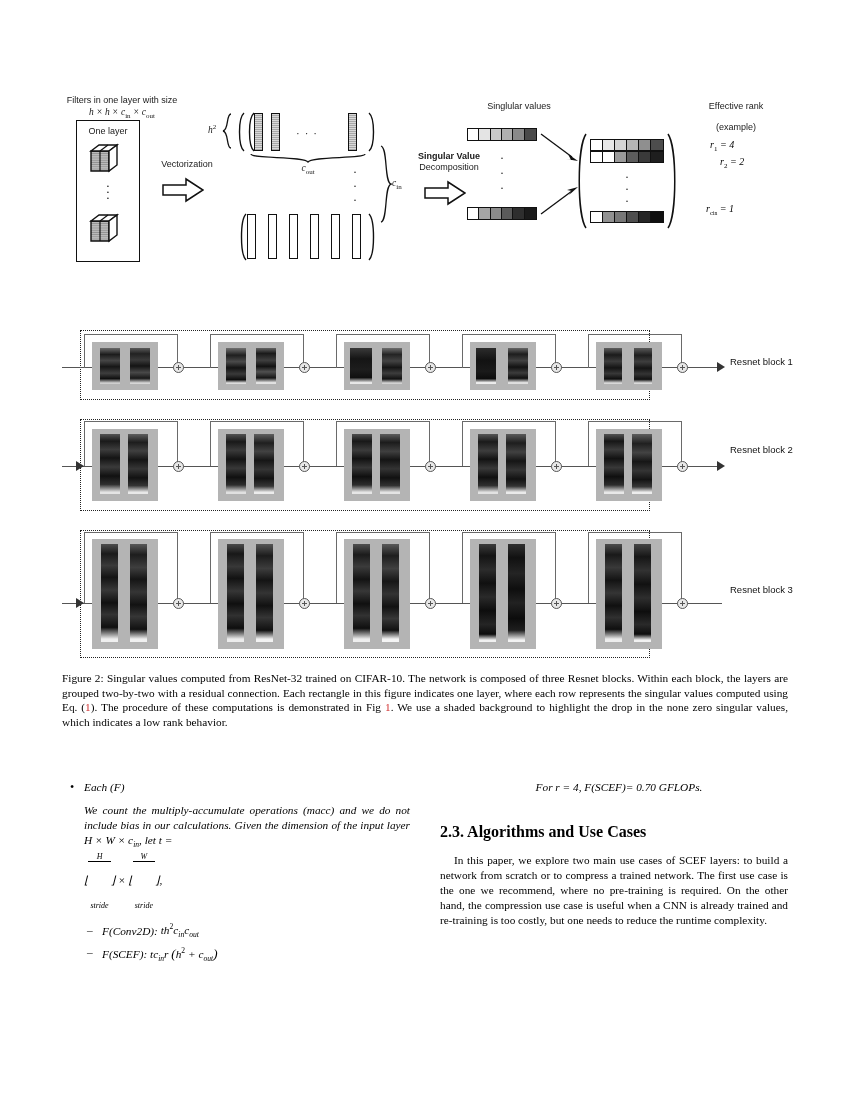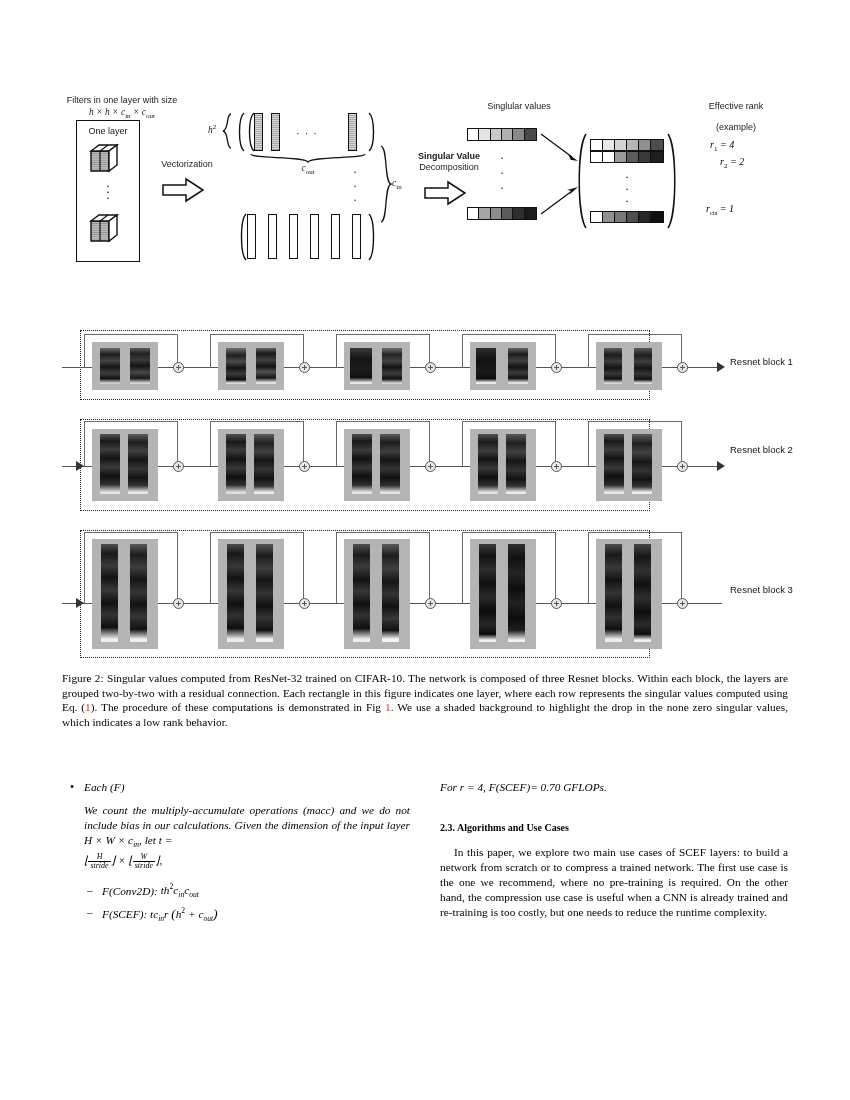--- a/index.html
+++ b/index.html
@@ -239,26 +239,26 @@
 
   .frac {
     display: inline-block;
     vertical-align: middle;
     text-align: center;
     font-size: 8px;
     line-height: 1.05;
     font-style: italic;
   }
   .frac .num { display: block; border-bottom: 0.8px solid #000; padding: 0 2px; }
-  .frac .den { display: block; padding: 0 2px; }
+  .frac .den { display: block; padding: 0 2px; margin-top: 40px; }
 
   .sec-head {
     font-family: "Liberation Serif", serif;
     font-weight: bold;
-    font-size: 10px;
+    font-size: 16px;
     margin-top: 0;
     margin-bottom: 10px;
   }
   .par { text-indent: 14px; margin: 0; }
   .spacer8 { height: 8px; }
   .spacer14 { height: 14px; }
   .spacer26 { height: 26px; }
 </style>
 </head>
 <body>
@@ -634,21 +634,21 @@
       <span class="mathi">
         tc<sub class="m">in</sub>r <span style="font-size:13px;">(</span>h<sup class="m">2</sup> + c<sub class="m">out</sub><span style="font-size:13px;">)</span></span>
     </div>
 
     <div class="spacer14"></div>
 
   </div>
 
   <div class="col" id="right-col">
 
-    <div class="ital-par" style="margin-left:0; text-align:left;">
+    <div class="ital-par" style="margin-left:10px; text-align:center;">
       <span class="mathi">For r = 4, F(SCEF)= 0.70 GFLOPs.</span>
     </div>
 
     <div class="spacer26"></div>
 
     <div class="sec-head">2.3. Algorithms and Use Cases</div>
 
     <div class="par">In this paper, we explore two main use cases of SCEF layers: to build a network from scratch or to compress a trained network. The first use case is the one we recommend, where no pre-training is required. On the other hand, the compression use case is useful when a CNN is already trained and re-training is too costly, but one needs to reduce the runtime complexity.</div>
   </div>
 

